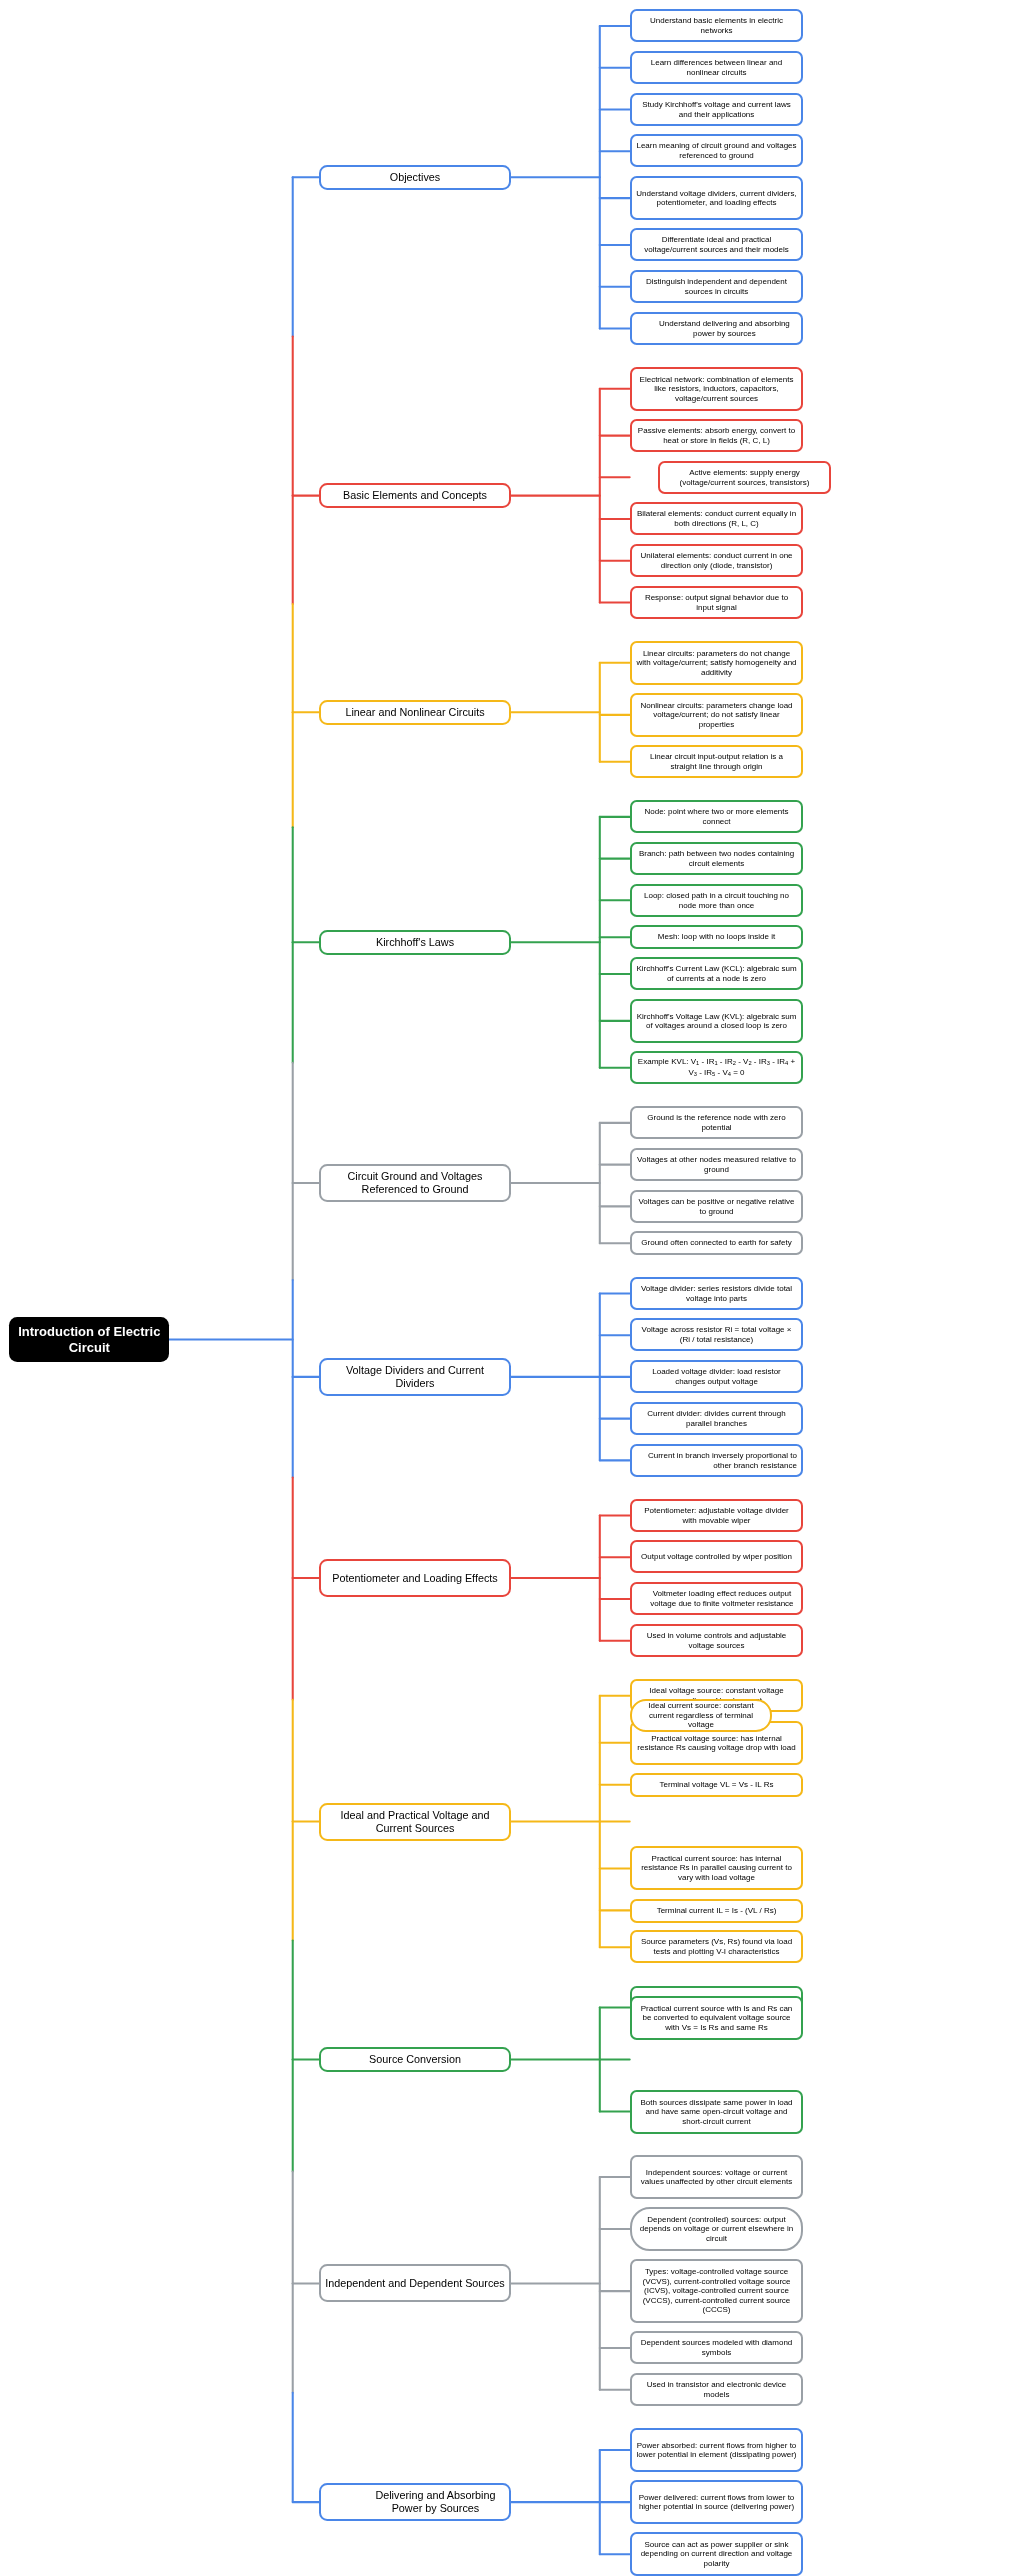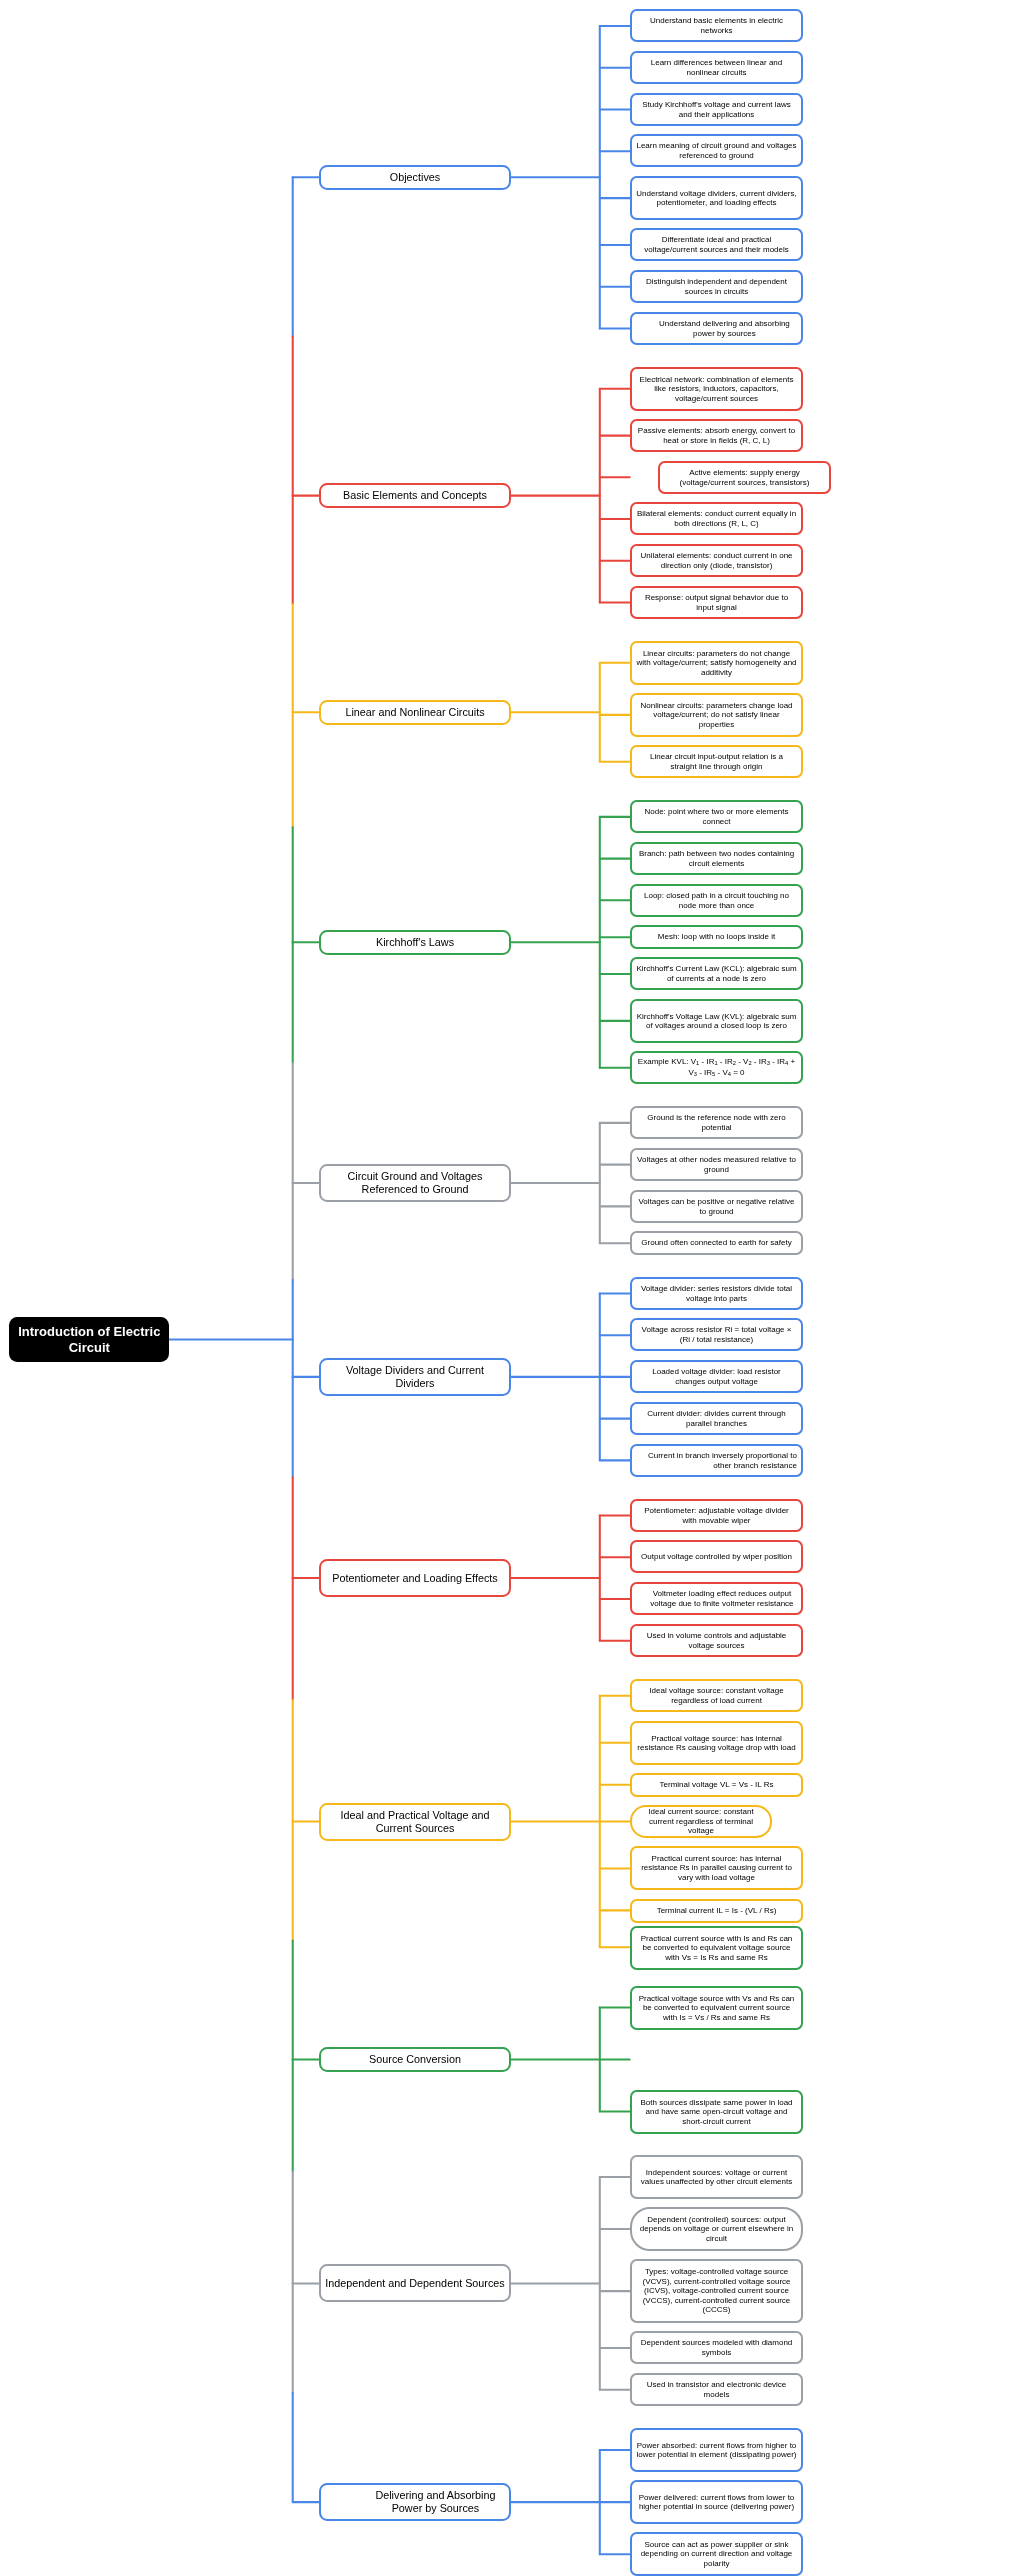--- a/index.html
+++ b/index.html
@@ -311,39 +311,39 @@
       </div>
       <div class="node leaf c-yellow" style="left: 630px; top: 1679px; width: 173px; height: 33px;">
         <span>Ideal voltage source: constant voltage regardless of load current</span>
       </div>
       <div class="node leaf c-yellow" style="left: 630px; top: 1721px; width: 173px; height: 44px;">
         <span>Practical voltage source: has internal resistance Rs causing voltage drop with load</span>
       </div>
       <div class="node leaf c-yellow" style="left: 630px; top: 1773px; width: 173px; height: 24px;">
         <span>Terminal voltage VL = Vs - IL Rs</span>
       </div>
-      <div class="node leaf c-yellow" style="left: 630px; top: 1805px; width: 142px; height: 33px; border-radius: 16px;">
+      <div class="node leaf c-yellow" style="left: 630px; top: 1699px; width: 142px; height: 33px; border-radius: 16px;">
         <span>Ideal current source: constant current regardless of terminal voltage</span>
       </div>
       <div class="node leaf c-yellow" style="left: 630px; top: 1846px; width: 173px; height: 44px;">
         <span>Practical current source: has internal resistance Rs in parallel causing current to vary with load voltage</span>
       </div>
       <div class="node leaf c-yellow" style="left: 630px; top: 1899px; width: 173px; height: 24px;">
         <span>Terminal current IL = Is - (VL / Rs)</span>
       </div>
       <div class="node leaf c-yellow" style="left: 630px; top: 1930px; width: 173px; height: 33px;">
         <span>Source parameters (Vs, Rs) found via load tests and plotting V-I characteristics</span>
       </div>
       <div class="node branch c-yellow" style="left: 319px; top: 1803px; width: 192px; height: 38px;">
         <span>Ideal and Practical Voltage and Current Sources</span>
       </div>
       <div class="node leaf c-green" style="left: 630px; top: 1986px; width: 173px; height: 44px;">
         <span>Practical voltage source with Vs and Rs can be converted to equivalent current source with Is = Vs / Rs and same Rs</span>
       </div>
-      <div class="node leaf c-green" style="left: 630px; top: 1926px; width: 173px; height: 44px;">
+      <div class="node leaf c-green" style="left: 630px; top: 1996px; width: 173px; height: 44px;">
         <span>Practical current source with Is and Rs can be converted to equivalent voltage source with Vs = Is Rs and same Rs</span>
       </div>
       <div class="node leaf c-green" style="left: 630px; top: 2090px; width: 173px; height: 44px;">
         <span>Both sources dissipate same power in load and have same open-circuit voltage and short-circuit current</span>
       </div>
       <div class="node branch c-green" style="left: 319px; top: 2047px; width: 192px; height: 25px;">
         <span>Source Conversion</span>
       </div>
       <div class="node leaf c-gray" style="left: 630px; top: 2155px; width: 173px; height: 44px;">
         <span>Independent sources: voltage or current values unaffected by other circuit elements</span>

